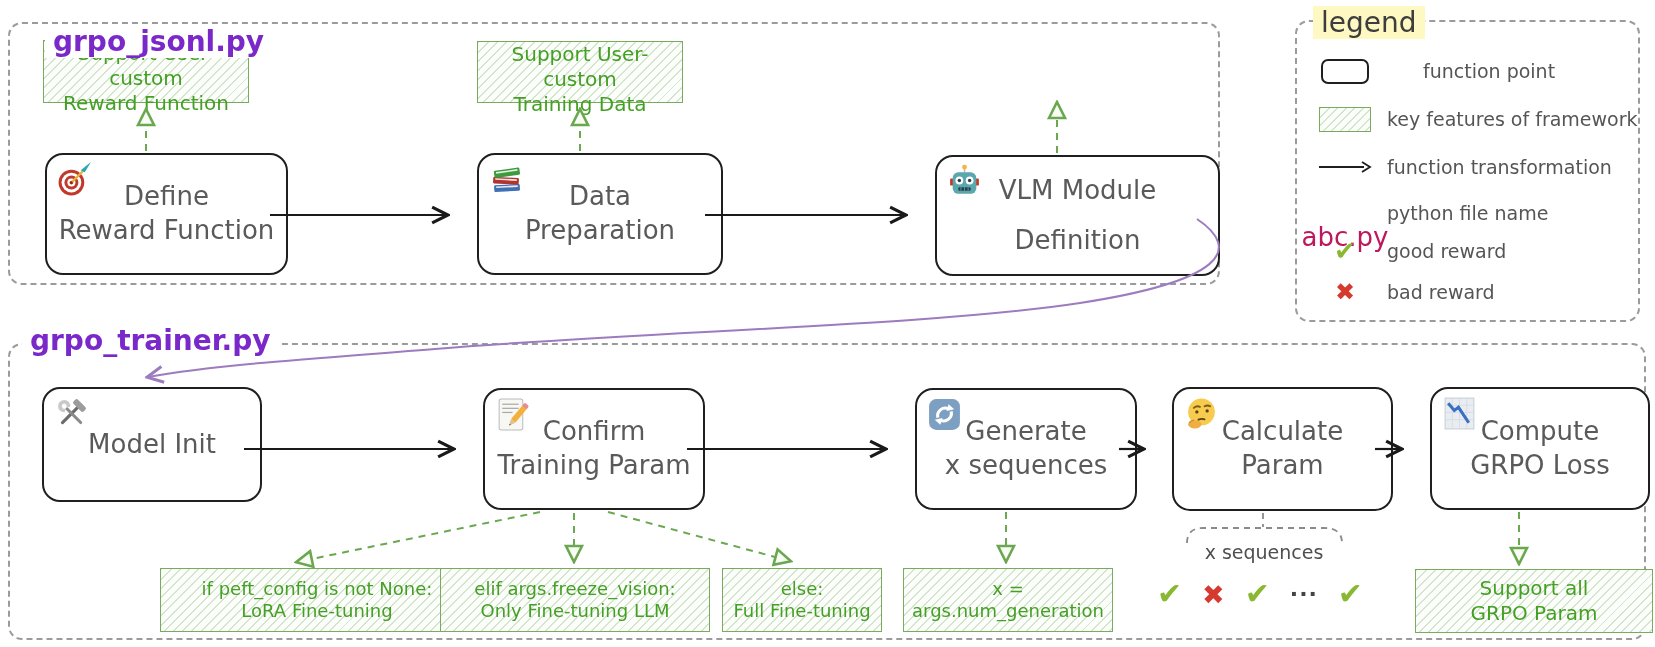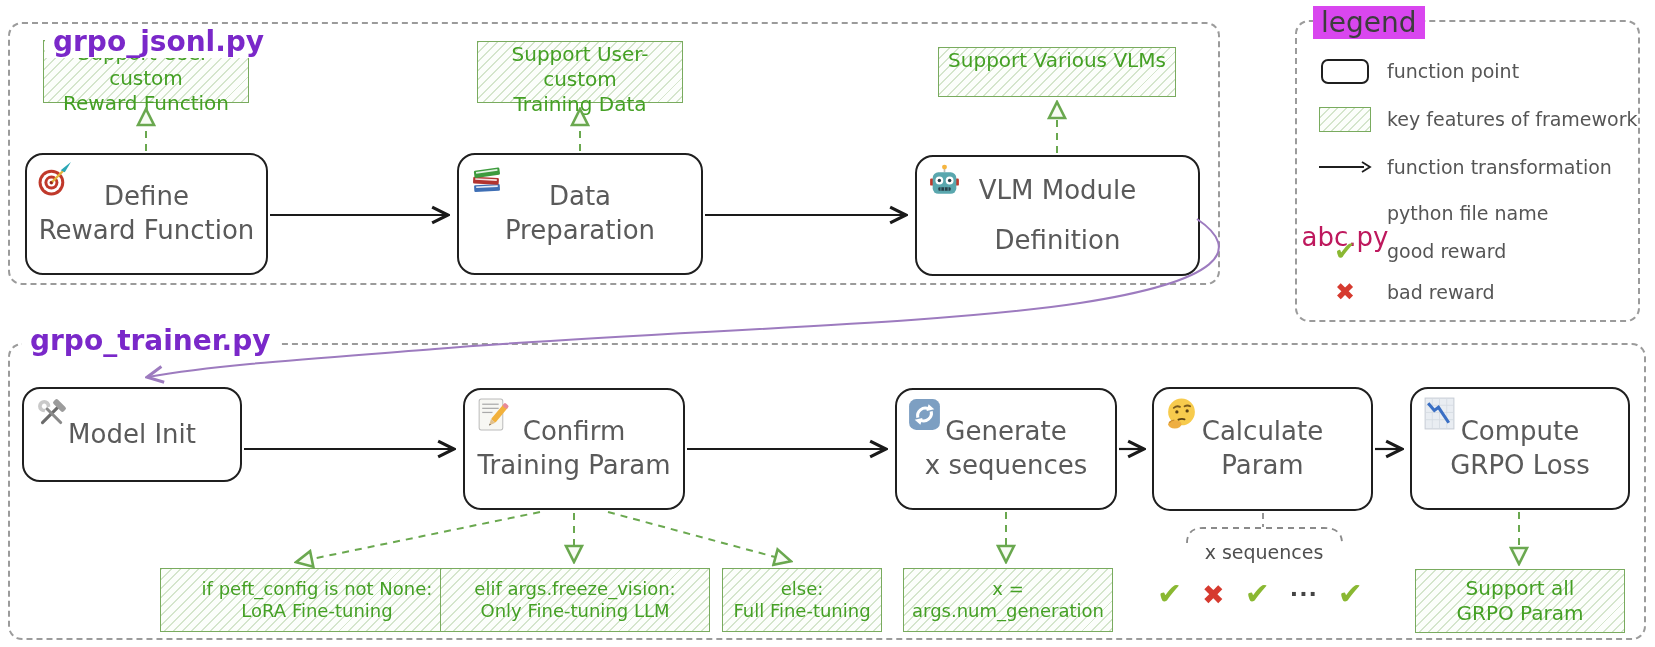--- a/index.html
+++ b/index.html
@@ -5,36 +5,36 @@
   * { margin:0; padding:0; box-sizing:border-box; }
   html,body { background:#ffffff; }
   body { font-family:"DejaVu Sans", sans-serif; }
   #stage { position:relative; width:1655px; height:647px; background:#fff; overflow:hidden; }
 
   .section { position:absolute; border:2px dashed #9b9b9b; border-radius:14px; }
   .sec-title { position:absolute; font-size:28px; font-weight:600; color:#7a28c9; background:#fff; padding:0 8px; line-height:1.15; white-space:nowrap; z-index:3; }
 
   .node { position:absolute; background:#fff; border:2.5px solid #1f1f1f; border-radius:18px;
           display:flex; flex-direction:column; align-items:center; justify-content:center;
-          color:#5a5a5a; font-size:26px; line-height:1.3; text-align:center; z-index:2; }
+          color:#5a5a5a; font-size:26px; line-height:1.3; text-align:center; z-index:2;margin-left:20px; }
   .node .icon { position:absolute; top:6px; left:9px; width:37px; height:37px; }
   .node span { display:block; }
 
   .feature { position:absolute; border:1.6px solid #79ab5e; color:#44a024;
              display:flex; flex-direction:column; align-items:center; justify-content:center;
              text-align:center; line-height:1.25; z-index:2;
              background-color:#fcfefb;
              background-image:repeating-linear-gradient(135deg, rgba(121,171,94,0.30) 0px, rgba(121,171,94,0.30) 1.4px, transparent 1.4px, transparent 6.5px); }
   .feature.f-big { font-size:20px;justify-content:space-between; }
   .feature.f-small { font-size:18px; }
   .feature span { display:block; }
 
   #legend-box { position:absolute; left:1295px; top:20px; width:345px; height:302px;
                 border:2px dashed #9b9b9b; border-radius:14px; }
-  #legend-title { position:absolute; left:1313px; top:6px; font-size:28px; color:#3d3d3d; background:#d946ef; padding:0 8px; z-index:3; }
+  #legend-title { position:absolute; left:1313px; top:6px; font-size:28px; color:#3d3d3d; background:#fef9c3; padding:0 8px; z-index:3; }
   .lg-row { position:absolute; left:1303px; width:330px; height:30px; display:flex; align-items:center; z-index:2; }
   .lg-sym { width:84px; display:flex; align-items:center; justify-content:center; flex:none; }
   .lg-label { font-size:19px; color:#555; white-space:nowrap; }
   .sw-funcpoint { width:48px; height:25px; border:2.5px solid #1f1f1f; border-radius:7px; background:#fff; }
   .sw-keyfeat { width:52px; height:25px; border:1.6px solid #79ab5e; background-color:#fcfefb;
                 background-image:repeating-linear-gradient(135deg, rgba(121,171,94,0.30) 0px, rgba(121,171,94,0.30) 1.4px, transparent 1.4px, transparent 6px); }
   .sw-pyname { font-size:26px; color:#be185d;margin-top:47px; }
   .sw-check { font-size:26px; color:#8ab832; line-height:1; }
   .sw-cross { font-size:24px; color:#d63a2f; line-height:1; }
 
@@ -57,24 +57,20 @@
   <div class="section" style="left:8px; top:22px; width:1212px; height:263px;"></div>
   <div class="sec-title" style="left:45px; top:2px;margin-top:24px;">grpo_jsonl.py</div>
 
   <div class="feature f-big" style="left:43px; top:40px; width:206px; height:63px;">
     <span>Support User-custom</span>
     <span>Reward Function</span>
   </div>
   <div class="feature f-big" style="left:477px; top:41px; width:206px; height:62px;">
     <span>Support User-custom</span>
     <span>Training Data</span>
-  </div>
-  <div class="feature f-big" style="left:938px; top:47px; width:238px; height:50px;">
-    <span>Support Various VLMs</span>
-    <span></span>
   </div>
 
   <div class="node" style="left:25px; top:153px; width:243px; height:122px;">
     <span class="icon">
       <svg viewBox="0 0 36 36" width="37" height="37">
         <circle cx="15" cy="21" r="12.5" fill="#c0392b"></circle>
         <circle cx="15" cy="21" r="9.6" fill="#ffffff"></circle>
         <circle cx="15" cy="21" r="6.8" fill="#c0392b"></circle>
         <circle cx="15" cy="21" r="3.9" fill="#ffffff"></circle>
         <circle cx="15" cy="21" r="1.8" fill="#c0392b"></circle>
@@ -126,21 +122,21 @@
         <line x1="21.5" y1="23.5" x2="21.5" y2="27" stroke="#5aa7ae" stroke-width="0.8"></line>
       </svg>
     </span>
     <span>VLM Module</span>
     <span>Definition</span>
   </div>
 
   <div id="legend-box"></div>
   <div id="legend-title">legend</div>
 
-  <div class="lg-row" style="top:56px;">
+  <div class="lg-row" style="top:56px;gap:36px;">
     <span class="lg-sym">
         <span class="sw-funcpoint"></span>
       </span>
     <span class="lg-label">function point</span>
   </div>
   <div class="lg-row" style="top:104px;">
     <span class="lg-sym">
         <span class="sw-keyfeat"></span>
       </span>
     <span class="lg-label">key features of framework</span>
@@ -163,21 +159,21 @@
     <span class="lg-label">good reward</span>
   </div>
   <div class="lg-row" style="top:277px;">
     <span class="lg-sym sw-cross">✖</span>
     <span class="lg-label">bad reward</span>
   </div>
 
   <div class="section" style="left:8px; top:343px; width:1638px; height:297px;"></div>
   <div class="sec-title" style="left:22px; top:325px;">grpo_trainer.py</div>
 
-  <div class="node" style="left:22px; top:387px; width:220px; height:95px;">
+  <div class="node" style="left:22px; top:387px; width:220px; height:115px;">
     <span class="icon">
       <svg viewBox="0 0 36 36" width="37" height="37">
         <g transform="rotate(45 18 18)">
           <rect x="16.6" y="8" width="3" height="24" rx="1.5" fill="#6b6b6b"></rect>
           <rect x="11" y="4" width="14" height="6" rx="2" fill="#9c9c9c"></rect>
         </g>
         <g transform="rotate(-45 18 18)">
           <rect x="16.6" y="9" width="3" height="23" rx="1.5" fill="#8a8a8a"></rect>
           <path d="M18 2 a6 6 0 0 1 6 6 a6 6 0 0 1 -2 4.4 l-4-2 l-4 2 a6 6 0 0 1 -2-4.4 a6 6 0 0 1 6-6" fill="#c9c9c9"></path>
           <circle cx="18" cy="8" r="2.4" fill="#ffffff"></circle>
@@ -266,21 +262,21 @@
     <span>Only Fine-tuning LLM</span>
   </div>
   <div class="feature f-small" style="left:722px; top:568px; width:160px; height:64px;">
     <span>else:</span>
     <span>Full Fine-tuning</span>
   </div>
   <div class="feature f-small" style="left:903px; top:568px; width:210px; height:64px;">
     <span>x =</span>
     <span>args.num_generation</span>
   </div>
-  <div class="feature f-small" style="left:1415px; top:569px; width:210px; height:64px; font-size:20px;justify-content:center;">
+  <div class="feature f-small" style="left:1415px; top:569px; width:238px; height:64px; font-size:20px;justify-content:center;">
     <span>Support all</span>
     <span>GRPO Param</span>
   </div>
 
   <div id="xseq-label">x sequences</div>
   <div id="marks-row">
     <span class="mark good">✔</span>
     <span class="mark bad">✖</span>
     <span class="mark good">✔</span>
     <span class="mark dots">···</span>

